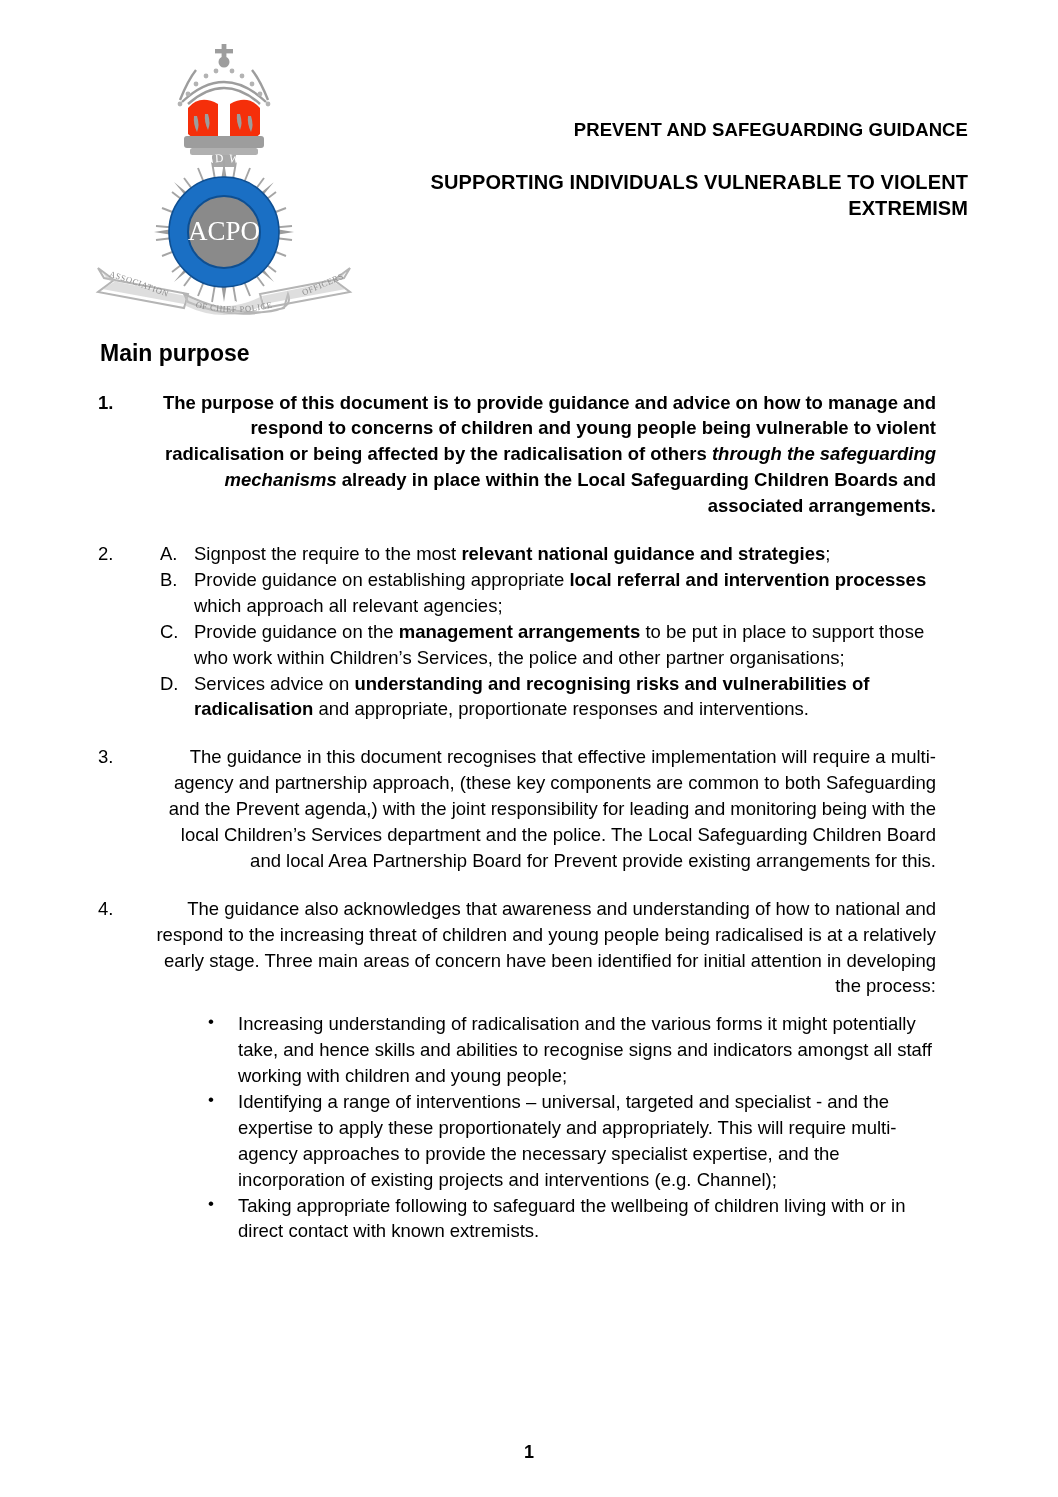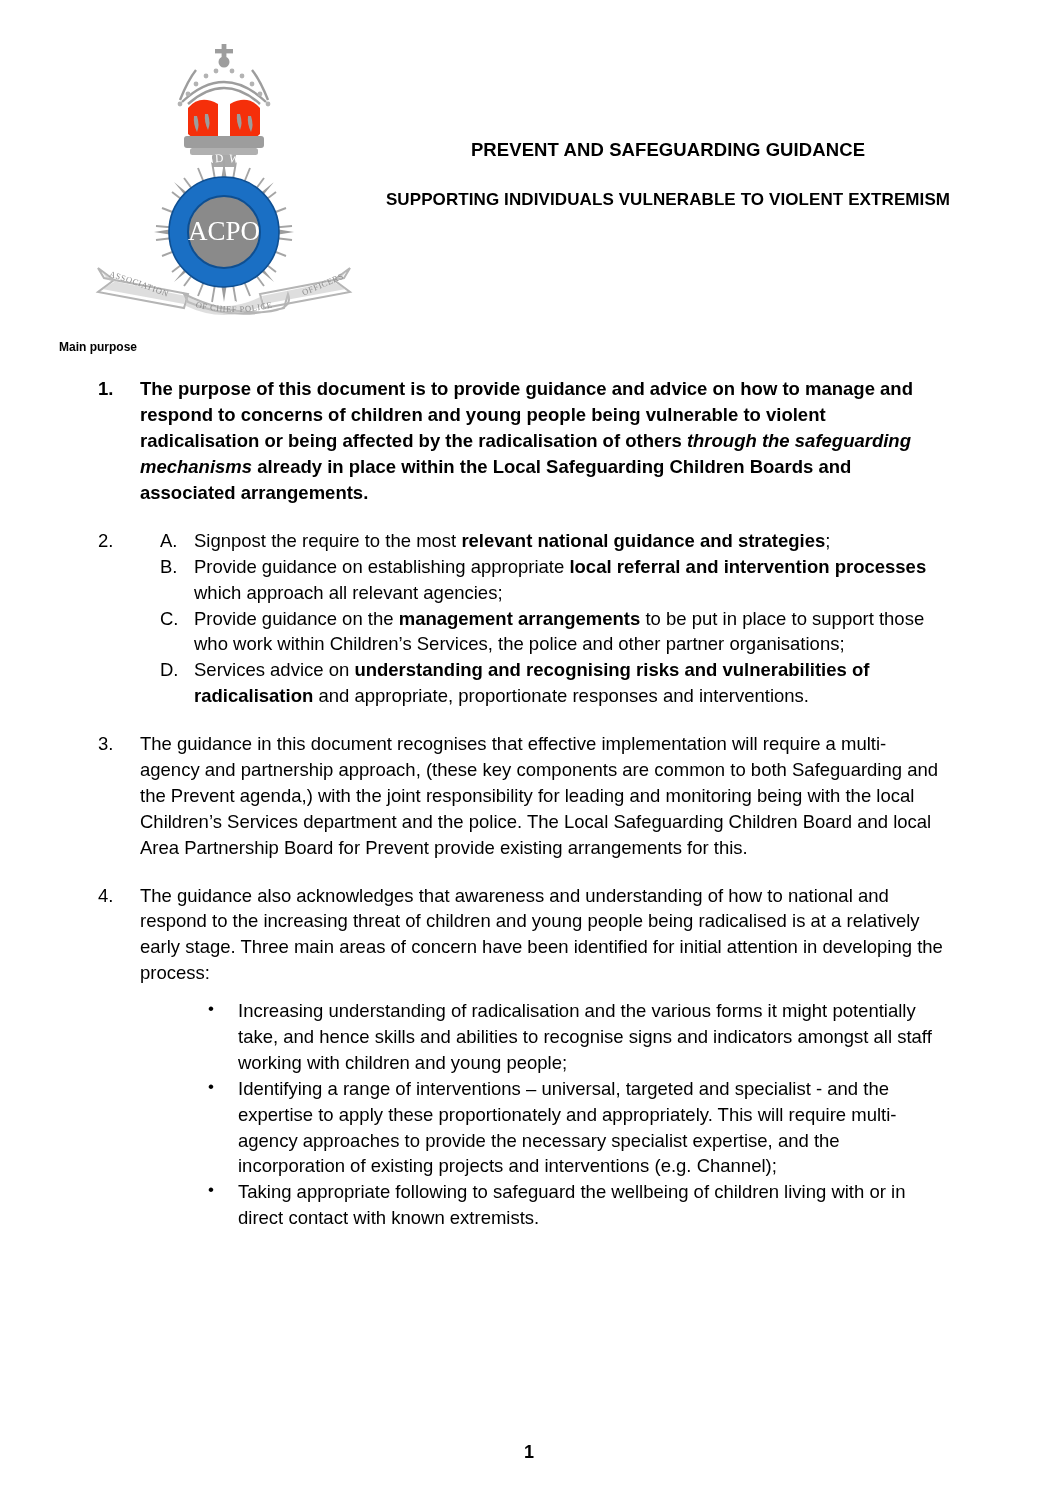--- a/index.html
+++ b/index.html
@@ -35,49 +35,48 @@
     top: 36px;
     width: 280px;
     height: 280px;
   }
 
   .title-block {
     position: absolute;
     left: 368px;
     top: 118px;
     width: 600px;
-    text-align: center;
-    margin-top: 20px;
+    text-align: right;
   }
   .doc-title-1 {
     font-size: 18.5px;
     font-weight: bold;
     letter-spacing: 0.1px;
     line-height: 1.25;
   }
   .doc-title-2 {
-    font-size: 17px;
+    font-size: 20px;
     font-weight: bold;
     letter-spacing: 0.1px;
     line-height: 1.3;
     margin-top: 28px;
   }
 
   
   .body-zone {
     position: absolute;
     left: 0;
     top: 320px;
     width: 1058px;
   }
 
   .section-heading {
-    font-size: 12px;
-    font-weight: bold;
-    margin: 0 0 0 59px;
+    font-size: 23px;
+    font-weight: bold;
+    margin: 0 0 0 100px;
     line-height: 1.2;
   }
   .heading-main-purpose { margin-top: 20px; }
   .heading-introduction { margin-top: 28px; }
 
   
   .num-item {
     position: relative;
     margin-left: 98px;
     margin-right: 110px;
@@ -90,22 +89,22 @@
     position: absolute;
     left: 0;
     top: 0;
     width: 28px;
     text-align: left;
   }
   .num-item.bold, .num-item.bold .marker {
     font-weight: bold;
   }
   .num-item p {
-    margin: 4px;
-    text-align: left;
+    margin: 12px;
+    text-align: right;
   }
 
   
   .alpha-list {
     list-style: none;
     margin: 0;
     padding: 0;
   }
   .alpha-item {
     position: relative;

